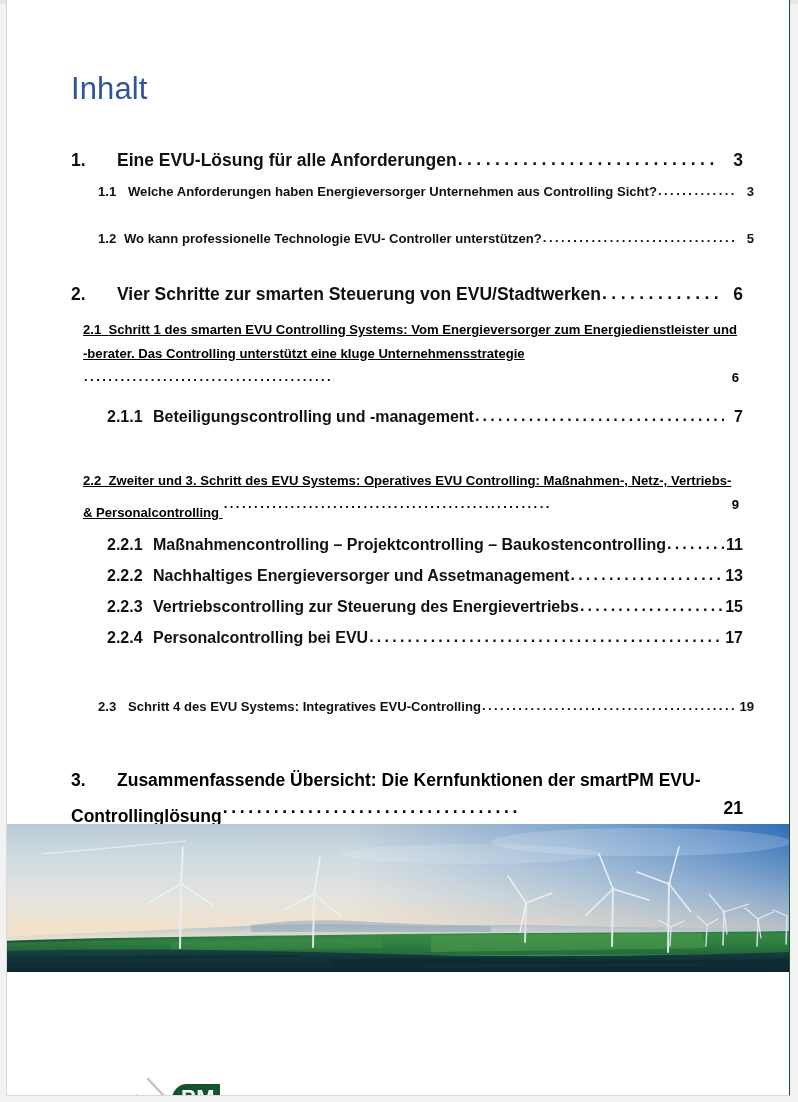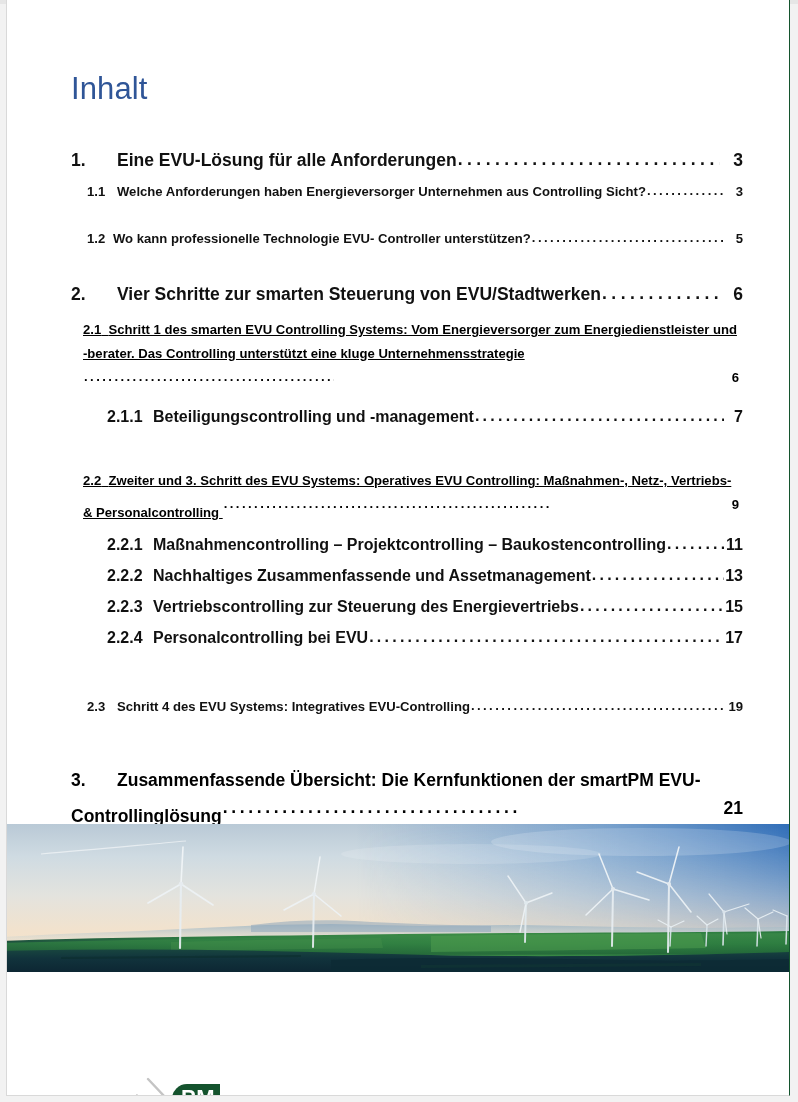--- a/index.html
+++ b/index.html
@@ -104,21 +104,21 @@
     margin-bottom: 2px;
   }
   .lvl1 .num { width: 46px; }
   .lvl1 .pageno { min-width: 22px; }
   .lvl1 .leader::after { letter-spacing: -0.2px; }
 
   
   .lvl2 {
     font-size: 13.1px;
     font-weight: bold;
-    margin-left: 16px;
+    margin-left: 27px;
     width: 656px;
     margin-bottom: 2px;
   }
   .lvl2 .pageno { min-width: 18px; font-weight: bold; }
 
   
   .lvl3 {
     font-size: 16px;
     font-weight: bold;
     margin-left: 36px;
@@ -300,21 +300,21 @@
         <span class="num">2.2.1</span>
         <span class="label">Maßnahmencontrolling – Projektcontrolling – Baukostencontrolling</span>
         <span class="leader"></span>
         <span class="pageno">11</span>
       </div>
 
       <div class="spacer-sm"></div>
 
       <div class="toc-row lvl3">
         <span class="num">2.2.2</span>
-        <span class="label">Nachhaltiges Zusammenfassende und Assetmanagement</span>
+        <span class="label">Nachhaltiges Energieversorger und Assetmanagement</span>
         <span class="leader"></span>
         <span class="pageno">13</span>
       </div>
 
       <div class="spacer-sm"></div>
 
       <div class="toc-row lvl3">
         <span class="num">2.2.3</span>
         <span class="label">Vertriebscontrolling zur Steuerung des Energievertriebs</span>
         <span class="leader"></span>

